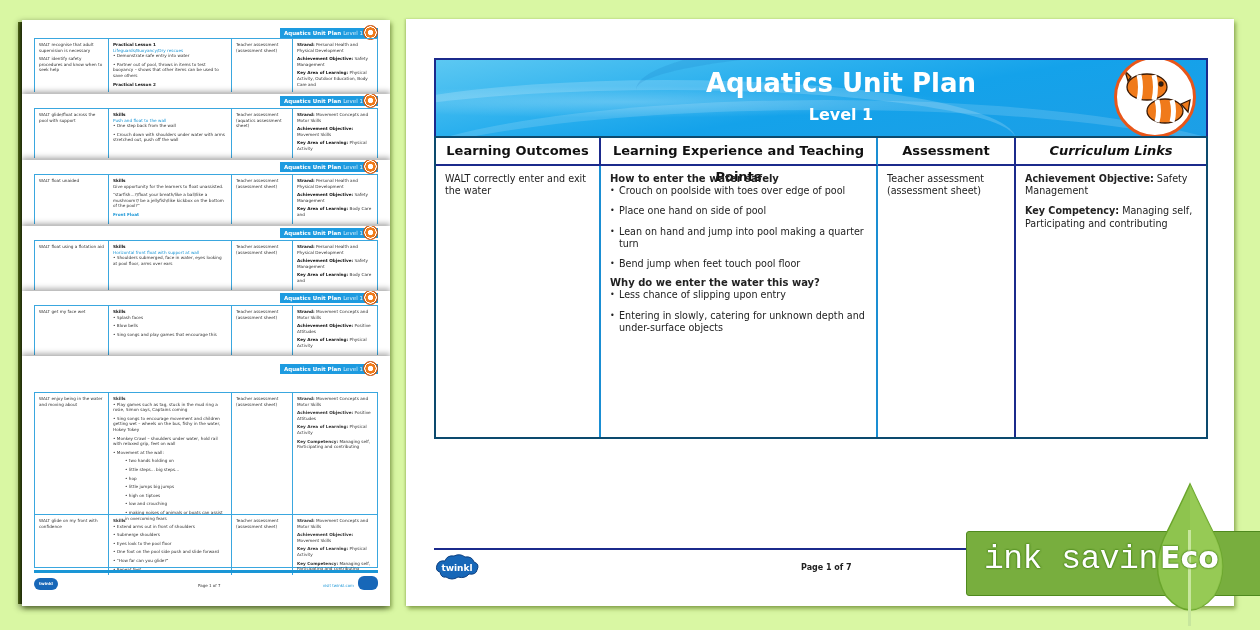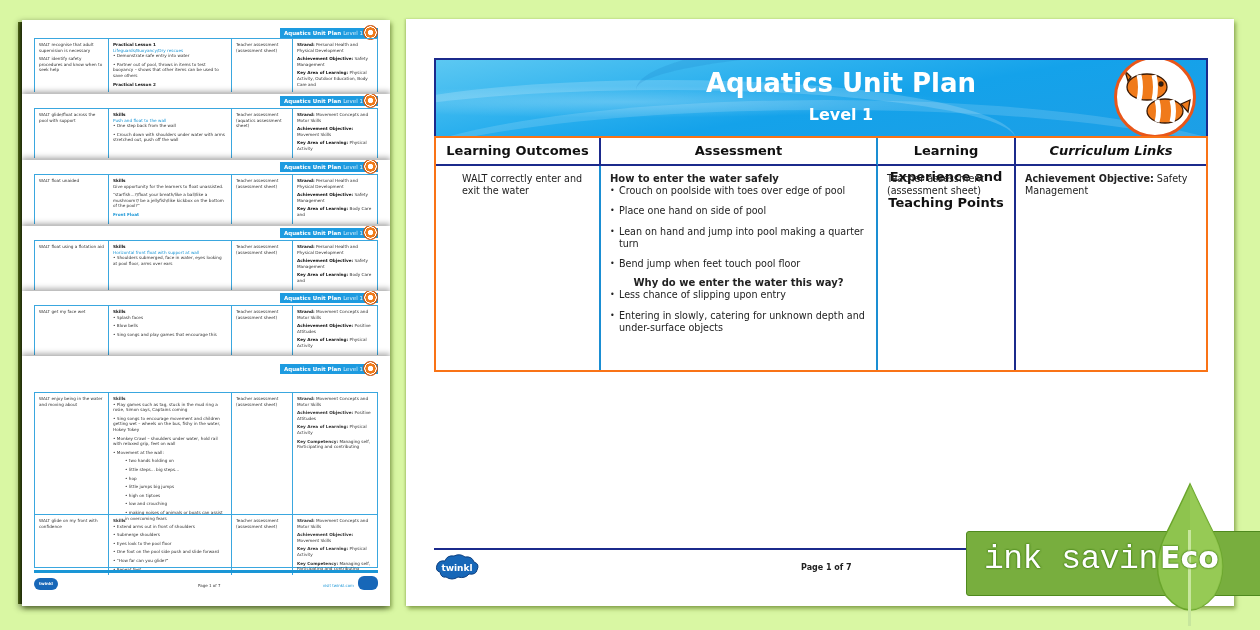--- a/index.html
+++ b/index.html
@@ -90,44 +90,44 @@
     position: absolute; left: 0; right: 0; top: 45px; text-align: center;
     color: #fff; font-size: 16px; font-weight: bold;
   }
   .doc-sub span { position: relative; left: 20px; }
   .fish-badge {
     position: absolute; right: 10px; top: -4px; width: 82px; height: 82px; border-radius: 50%;
     background: #fff; border: 3px solid #e8561a; overflow: hidden;
   }
 
   .doc-table {
-    position: absolute; left: 28px; top: 117px; width: 774px; height: 236px;
-    border: 2px solid #f97316;
+    position: absolute; left: 28px; top: 117px; width: 774px; height: 303px;
+    border: 2px solid #0c4a6e;
     display: grid;
     grid-template-columns: 165px 277px 138px 1fr;
     grid-template-rows: 28px 1fr;
     color: #222;
   }
   .doc-table .th {
     border-bottom: 2px solid #1b2a8c; border-right: 2px solid #1b2a8c;
     font-weight: bold; font-size: 13px; text-align: center; line-height: 26px; color: #111;
   }
   .doc-table .th:nth-child(2) { border-right-color: #1a8ed3; }
   .doc-table .th:nth-child(4) { border-right: none; font-style: italic; }
   .doc-table .td {
     border-right: 2px solid #1b2a8c; padding: 7px 9px; font-size: 9.6px; line-height: 12.2px;
   }
   .doc-table .td.c2 { border-right-color: #1a8ed3; }
   .doc-table .td.c4 { border-right: none; }
-  .doc-table .td.c1 { border-right-color: #1a8ed3; margin-left: 17px; }
+  .doc-table .td.c1 { border-right-color: #1a8ed3; }
   .lx-head { font-weight: bold; font-size: 10px; }
   .bullets { list-style: none; }
   .bullets li { position: relative; padding-left: 9px; margin-bottom: 8px; }
   .bullets li::before { content: "\2022"; position: absolute; left: 0; top: 0; font-size: 8px; }
-  .lx-head2 { font-weight: bold; font-size: 10px; margin-top: -1px; text-align: center; }
+  .lx-head2 { font-weight: bold; font-size: 10px; margin-top: -1px; }
   .cl-item { margin-bottom: 8px; }
   .cl-item b { font-weight: bold; }
 
   .doc-footer-line {
     position: absolute; left: 28px; top: 529px; width: 774px; height: 2px; background: #1b2a8c;
   }
   .twinkl-logo {
     position: absolute; left: 28px; top: 535px; width: 46px; height: 28px;
   }
   .page-no {
@@ -322,42 +322,43 @@
           <path d="M55 41 q3 11 0 22" fill="none" stroke="#fff" stroke-width="5"></path>
           <path d="M64 45 l9 -4 l-2 12 z" fill="#f07a1a"></path>
           <circle cx="44" cy="25" r="2" fill="#222"></circle>
         </g>
       </svg>
     </div>
   </div>
 
   <div class="doc-table">
     <div class="th">Learning Outcomes</div>
+    <div class="th">Learning Experience and Teaching Points</div>
     <div class="th">Assessment</div>
-    <div class="th">Learning Experience and Teaching Points</div>
     <div class="th">Curriculum Links</div>
 
     <div class="td c1">WALT correctly enter and exit the water</div>
     <div class="td c2">
       <div class="lx-head">How to enter the water safely</div>
       <ul class="bullets">
         <li>Crouch on poolside with toes over edge of pool</li>
         <li>Place one hand on side of pool</li>
         <li>Lean on hand and jump into pool making a quarter turn</li>
         <li>Bend jump when feet touch pool floor</li>
       </ul>
       <div class="lx-head2">Why do we enter the water this way?</div>
       <ul class="bullets">
         <li>Less chance of slipping upon entry</li>
         <li>Entering in slowly, catering for unknown depth and under-surface objects</li>
       </ul>
     </div>
     <div class="td c3">Teacher assessment (assessment sheet)</div>
     <div class="td c4">
       <div class="cl-item"><b>Achievement Objective:</b> <span>Safety Management</span></div>
+      <div class="cl-item"><b>Key Competency:</b> <span>Managing self, Participating and contributing</span></div>
     </div>
   </div>
 
   <div class="doc-footer-line"></div>
   <div class="twinkl-logo">
     <svg width="46" height="28" viewBox="0 0 46 28">
       <path d="M6 18 q-5 -1 -3 -7 q2 -5 8 -4 q2 -6 9 -5 q6 -3 11 1 q7 -1 9 5 q6 2 3 8 q-1 5 -8 4 q-4 5 -11 3 q-6 4 -12 0 q-5 1 -6 -5 z" fill="#1767b8" stroke="#0d3f80" stroke-width="1"></path>
       <text x="23" y="17" text-anchor="middle" fill="#fff" font-family="DejaVu Sans, sans-serif" font-size="9" font-weight="bold">twinkl</text>
     </svg>
   </div>

